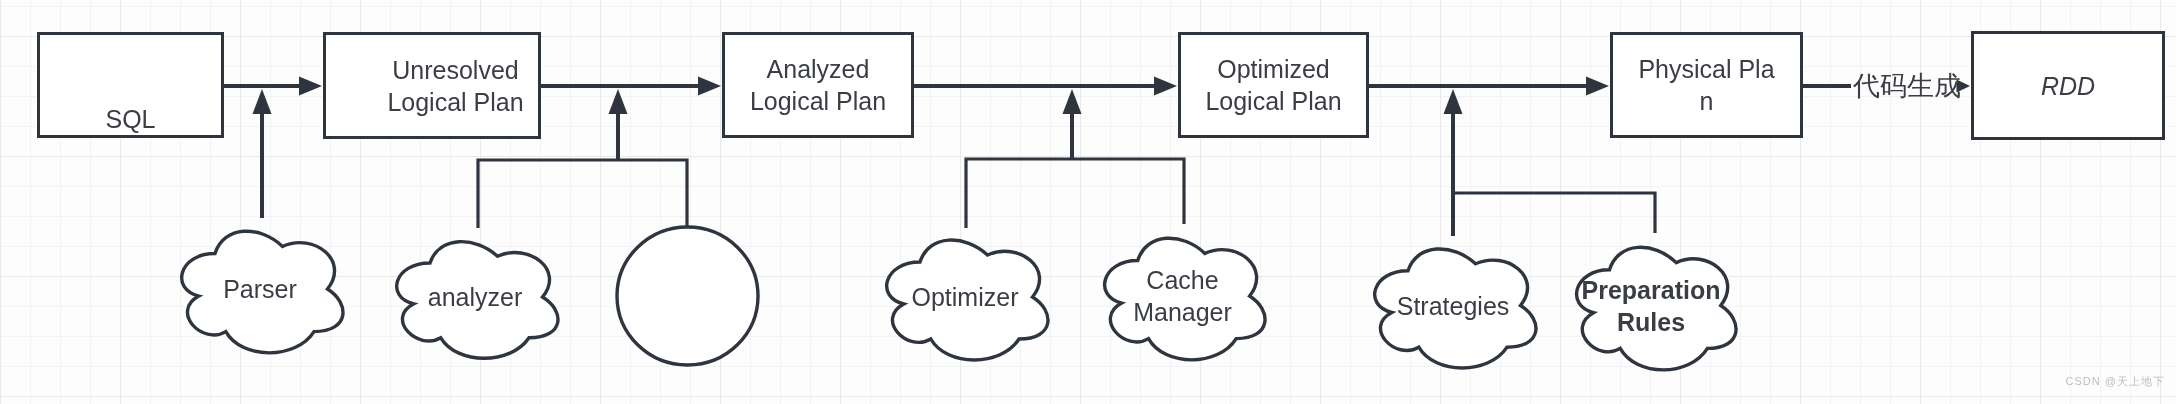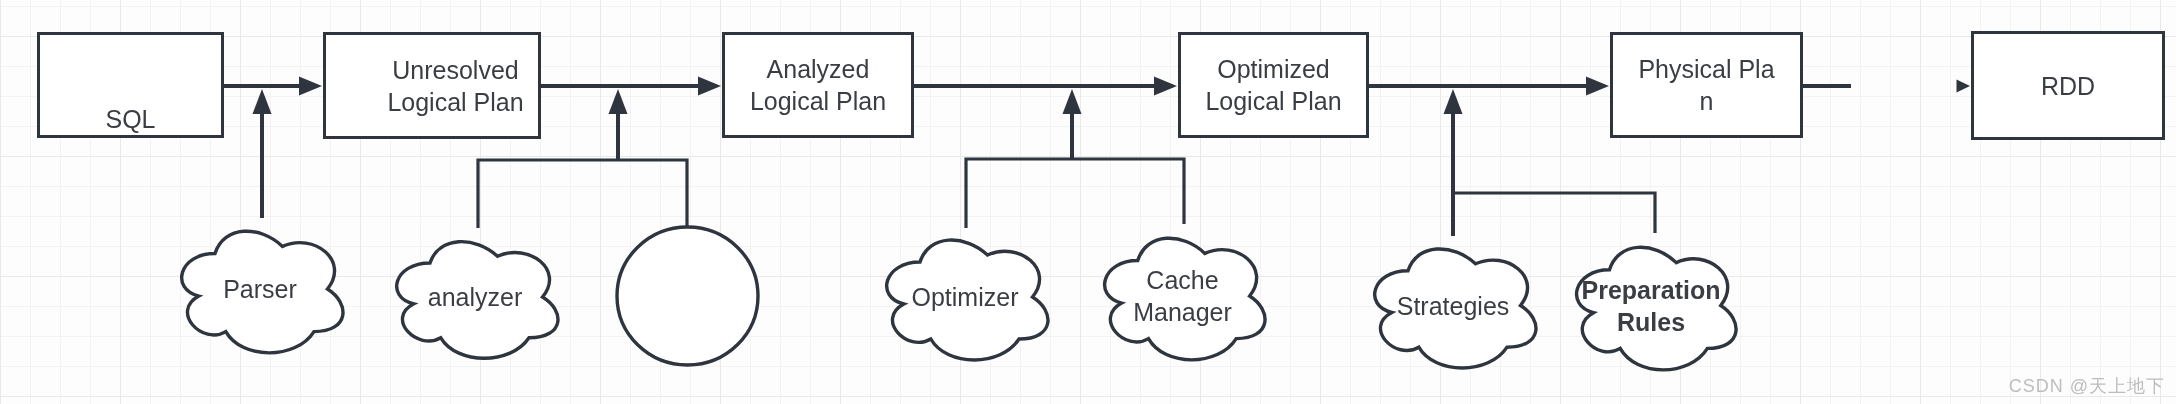--- a/index.html
+++ b/index.html
@@ -37,21 +37,21 @@
     pointer-events:none;
   }
   .edge-label{
     position:absolute;left:1849px;top:69px;width:116px;height:34px;
     display:flex;align-items:center;justify-content:center;
     font-size:27px;color:#3a3e44;white-space:nowrap;
     background:transparent;
   }
   .watermark{
     position:absolute;right:11px;top:374px;
-    font-size:18px;color:#bdbdbd;letter-spacing:1px;white-space:nowrap;
+    font-size:11px;color:#bdbdbd;letter-spacing:1px;white-space:nowrap;
   }
 </style>
 </head>
 <body>
 
 <div class="canvas">
 
   <svg class="shapes" width="2176" height="404" viewBox="0 0 2176 404">
     <g stroke="#2f353e" fill="none">
 
@@ -112,21 +112,21 @@
 Logical Plan</span>
   </div>
   <div class="node" style="left:1178px;top:32px;width:191px;height:106px;">
     <span>Optimized
 Logical Plan</span>
   </div>
   <div class="node" style="left:1610px;top:32px;width:193px;height:106px;">
     <span>Physical Pla
 n</span>
   </div>
-  <div class="node" style="left:1971px;top:31px;width:194px;height:109px;">
+  <div class="node" style="left:1971px;top:31px;width:194px;height:109px;font-style:italic;">
     <span>RDD</span>
   </div>
 
   <div class="cloud-label" style="left:170px;top:218px;width:180px;height:142px;">
     <span>Parser</span>
   </div>
   <div class="cloud-label" style="left:385px;top:229px;width:180px;height:136px;">
     <span>analyzer</span>
   </div>
   <div class="cloud-label" style="left:1093px;top:225px;width:179px;height:142px;">
@@ -137,16 +137,19 @@
     <span>Optimizer</span>
   </div>
   <div class="cloud-label" style="left:1363px;top:236px;width:180px;height:139px;">
     <span>Strategies</span>
   </div>
   <div class="cloud-label" style="left:1562px;top:234px;width:178px;height:143px;font-weight:bold;">
     <span>Preparation
 Rules</span>
   </div>
 
+  <div class="edge-label">
+    <span>代码生成</span>
+  </div>
 
   <div class="watermark">CSDN @天上地下</div>
 
 </div>
 
 </body></html>

